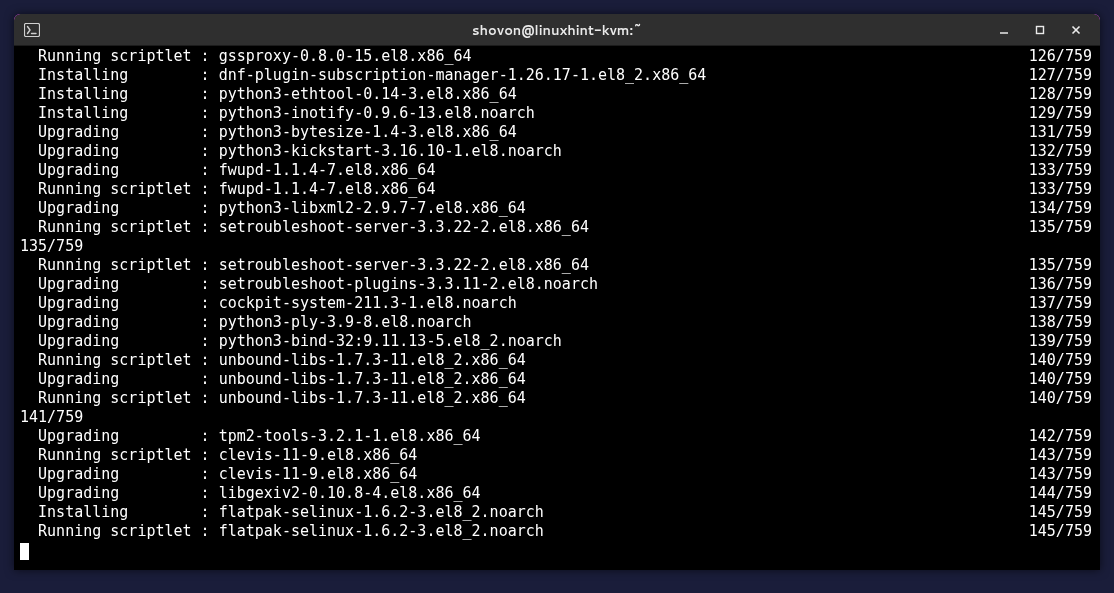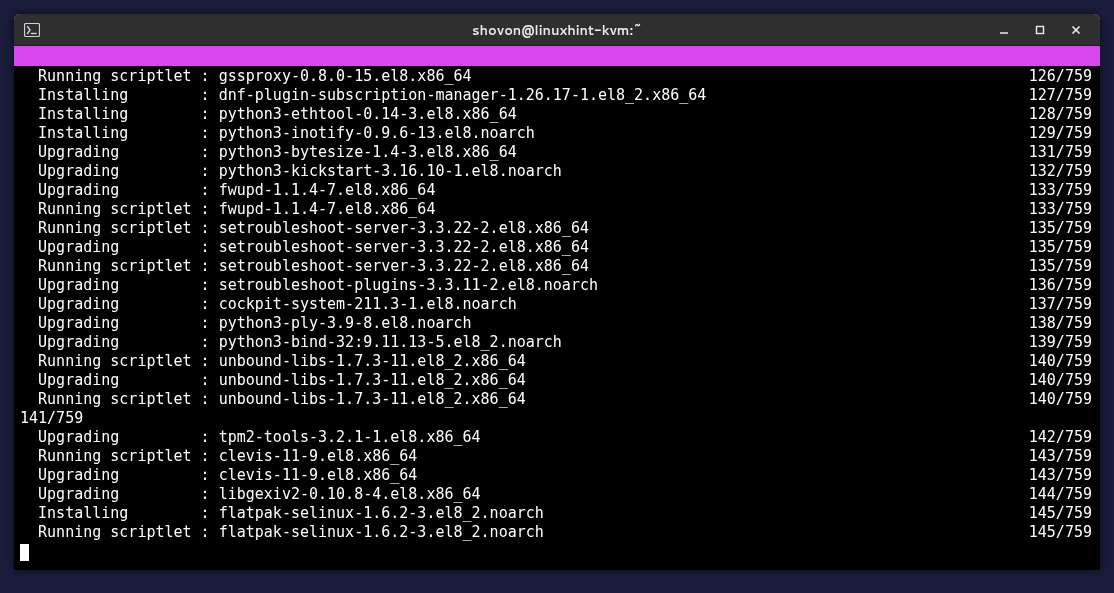--- a/index.html
+++ b/index.html
@@ -63,21 +63,20 @@
     .win-btn svg { stroke: #eaeaea; fill: none; }
     .terminal-body {
       background: #000;
       color: #fff;
       font-family: "DejaVu Sans Mono","Liberation Mono",monospace;
       font-size: 15px;
       line-height: 19px;
       padding: 1px 6px 6px 6px;
       height: calc(100% - 32px);
       position: relative;
-      margin-top: 20px;
     }
     .line {
       display: flex;
       justify-content: space-between;
       white-space: pre;
     }
     .left { flex: 0 0 auto; }
     .right { flex: 0 0 auto; padding-right: 2px; }
     .cursor {
       display: inline-block;
@@ -121,22 +120,23 @@
   </div>
   <div class="terminal-body" id="term">
       <div class="line"><span class="left">  Running scriptlet : gssproxy-0.8.0-15.el8.x86_64</span><span class="right">126/759</span></div>
       <div class="line"><span class="left">  Installing        : dnf-plugin-subscription-manager-1.26.17-1.el8_2.x86_64</span><span class="right">127/759</span></div>
       <div class="line"><span class="left">  Installing        : python3-ethtool-0.14-3.el8.x86_64</span><span class="right">128/759</span></div>
       <div class="line"><span class="left">  Installing        : python3-inotify-0.9.6-13.el8.noarch</span><span class="right">129/759</span></div>
       <div class="line"><span class="left">  Upgrading         : python3-bytesize-1.4-3.el8.x86_64</span><span class="right">131/759</span></div>
       <div class="line"><span class="left">  Upgrading         : python3-kickstart-3.16.10-1.el8.noarch</span><span class="right">132/759</span></div>
       <div class="line"><span class="left">  Upgrading         : fwupd-1.1.4-7.el8.x86_64</span><span class="right">133/759</span></div>
       <div class="line"><span class="left">  Running scriptlet : fwupd-1.1.4-7.el8.x86_64</span><span class="right">133/759</span></div>
+      <div class="line"><span class="left">  Upgrading         : python3-libxml2-2.9.7-7.el8.x86_64</span><span class="right">134/759</span></div>
       <div class="line"><span class="left">  Running scriptlet : setroubleshoot-server-3.3.22-2.el8.x86_64</span><span class="right">135/759</span></div>
-      <div class="line"><span class="left">  Upgrading         : setroubleshoot-server-3.3.22-2.el8.x86_64</span><span class="right">135/759</span></div>
+      <div class="line"><span class="right">135/759</span></div>
       <div class="line"><span class="left">  Running scriptlet : setroubleshoot-server-3.3.22-2.el8.x86_64</span><span class="right">135/759</span></div>
       <div class="line"><span class="left">  Upgrading         : setroubleshoot-plugins-3.3.11-2.el8.noarch</span><span class="right">136/759</span></div>
       <div class="line"><span class="left">  Upgrading         : cockpit-system-211.3-1.el8.noarch</span><span class="right">137/759</span></div>
       <div class="line"><span class="left">  Upgrading         : python3-ply-3.9-8.el8.noarch</span><span class="right">138/759</span></div>
       <div class="line"><span class="left">  Upgrading         : python3-bind-32:9.11.13-5.el8_2.noarch</span><span class="right">139/759</span></div>
       <div class="line"><span class="left">  Running scriptlet : unbound-libs-1.7.3-11.el8_2.x86_64</span><span class="right">140/759</span></div>
       <div class="line"><span class="left">  Upgrading         : unbound-libs-1.7.3-11.el8_2.x86_64</span><span class="right">140/759</span></div>
       <div class="line"><span class="left">  Running scriptlet : unbound-libs-1.7.3-11.el8_2.x86_64</span><span class="right">140/759</span></div>
       <div class="line"><span class="right">141/759</span></div>
       <div class="line"><span class="left">  Upgrading         : tpm2-tools-3.2.1-1.el8.x86_64</span><span class="right">142/759</span></div>

